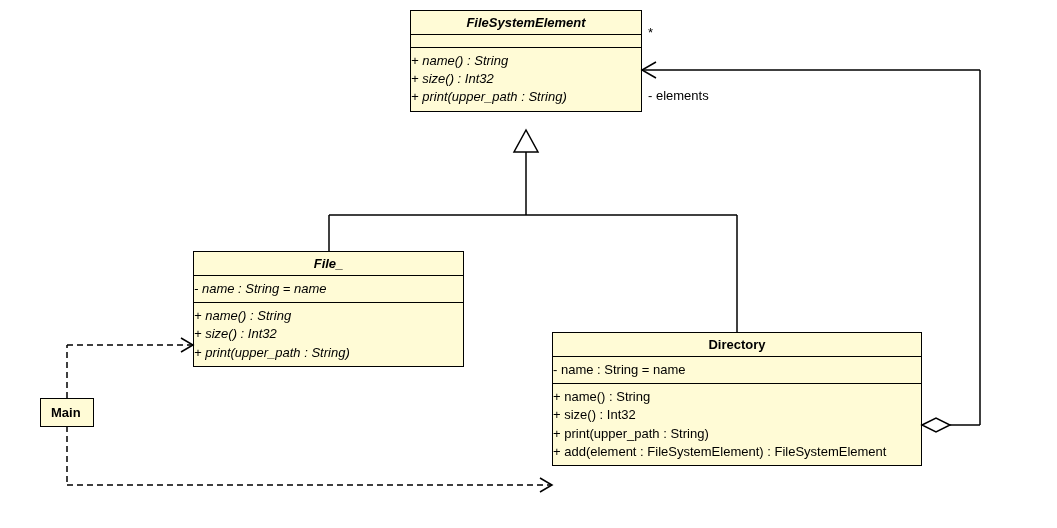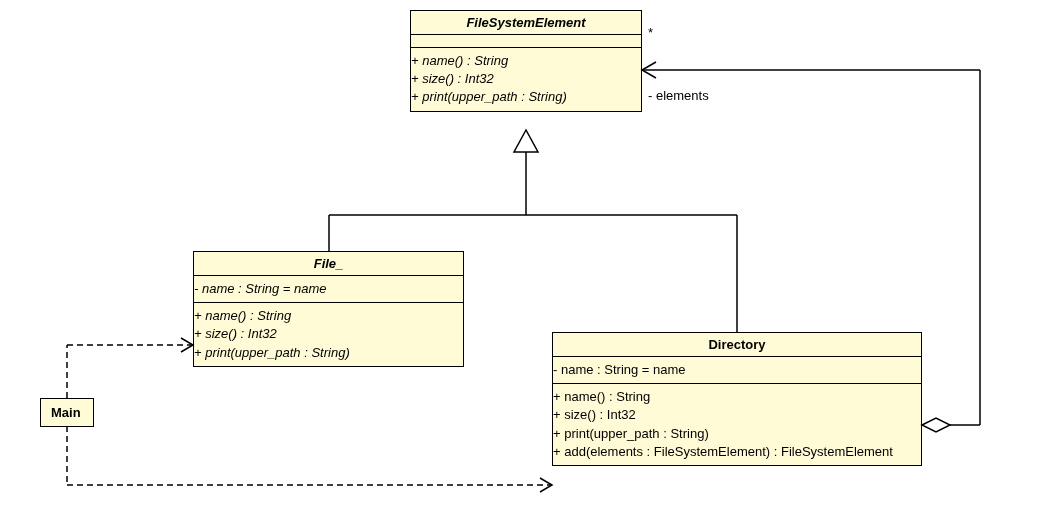--- a/index.html
+++ b/index.html
@@ -91,21 +91,21 @@
 
 <div class="class-box" style="left:552px; top:332px; width:370px;">
   <div class="title">Directory</div>
   <div class="compartment sep">
     <div class="row">- name : String = name</div>
   </div>
   <div class="compartment">
     <div class="row">+ name() : String</div>
     <div class="row">+ size() : Int32</div>
     <div class="row">+ print(upper_path : String)</div>
-    <div class="row">+ add(elements : FileSystemElement) : FileSystemElement</div>
+    <div class="row">+ add(element : FileSystemElement) : FileSystemElement</div>
   </div>
 </div>
 
 <div class="main-box" style="left:40px; top:398px; width:54px;">
   <span>Main</span>
 </div>
 
 <div class="edge-label" style="left:648px; top:25px;">*</div>
 <div class="edge-label" style="left:648px; top:88px;">- elements</div>
 

